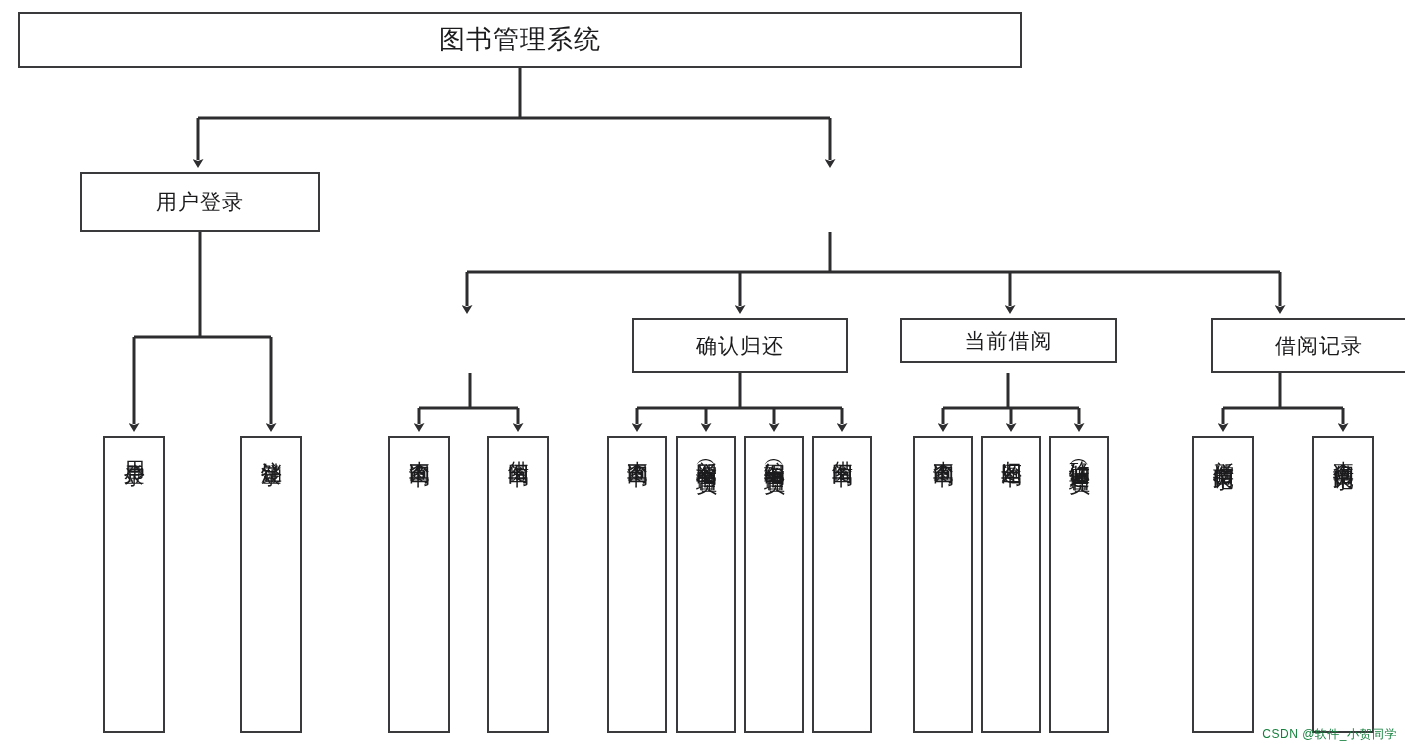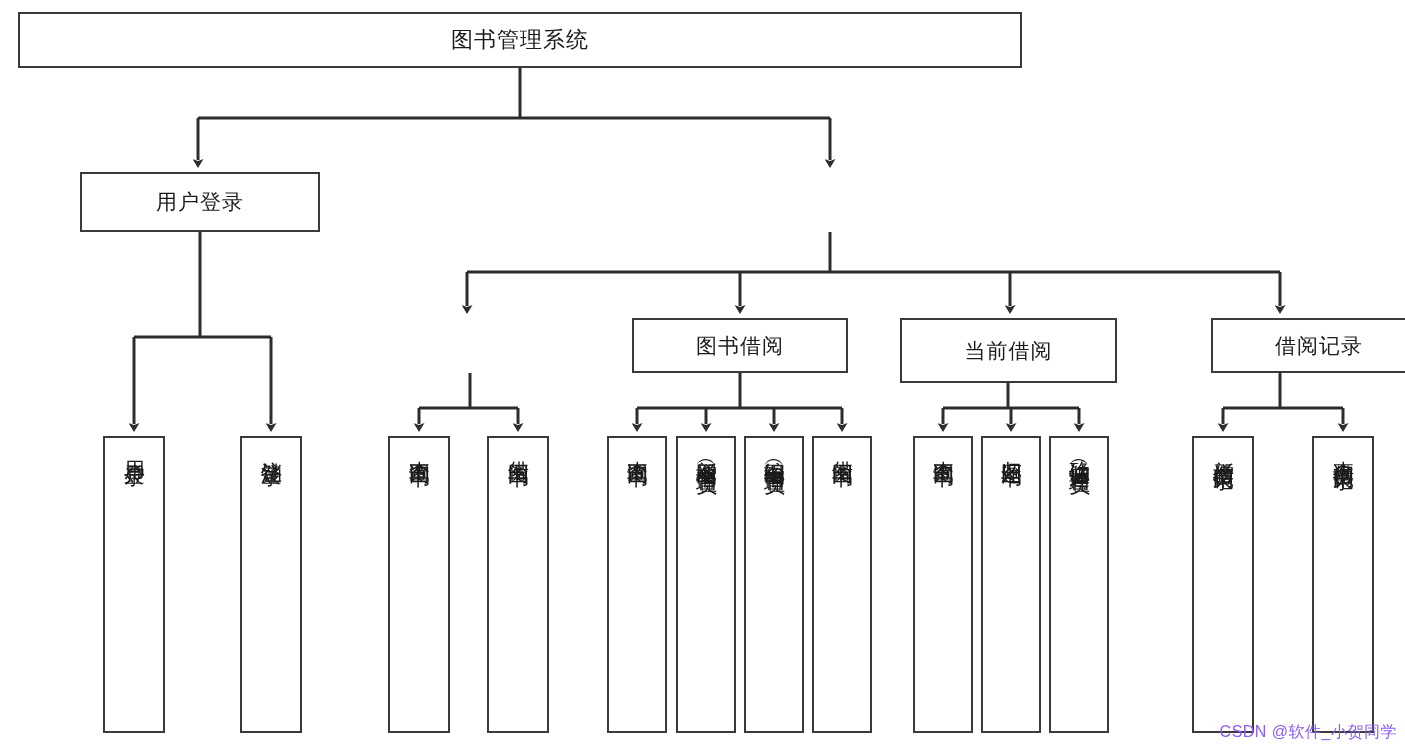--- a/index.html
+++ b/index.html
@@ -30,42 +30,42 @@
     align-items:center;
     justify-content:center;
     color:#1b1b1d;
   }
   .node.horiz{
     font-size:21px;
     letter-spacing:1px;
     line-height:1.2;
   }
   .node.root{
-    font-size:22px;
+    font-size:26px;
   }
   .node.leaf{
     font-size:21px;
     line-height:1.18;
     letter-spacing:1px;
     padding:6px 0;
     align-items:flex-start;
   }
   .vtext{
     writing-mode:vertical-rl;
     text-orientation:upright;
     white-space:nowrap;
     display:block;
     letter-spacing:2px;
   }
   #watermark{
     position:absolute;
     right:8px;
     bottom:4px;
-    font-size:16px;
-    color:#8b5cf6;
+    font-size:12px;
+    color:#15803d;
     letter-spacing:0.5px;
     white-space:nowrap;
     user-select:none;
   }
 </style>
 </head>
 <body>
 
 <div id="canvas">
 
@@ -121,23 +121,23 @@
 
   <div class="node root horiz" style="left:18px;top:12px;width:1004px;height:56px;">
     <span>图书管理系统</span>
   </div>
 
   <div class="node horiz" style="left:80px;top:172px;width:240px;height:60px;">
     <span>用户登录</span>
   </div>
 
   <div class="node horiz" style="left:632px;top:318px;width:216px;height:55px;">
-    <span>图书借阅</span>
+    <span>确认归还</span>
   </div>
-  <div class="node horiz" style="left:900px;top:318px;width:217px;height:65px;">
+  <div class="node horiz" style="left:900px;top:318px;width:217px;height:45px;">
     <span>当前借阅</span>
   </div>
   <div class="node horiz" style="left:1172px;top:318px;width:216px;height:55px;margin-left:39px;">
     <span>借阅记录</span>
   </div>
 
   <div class="node leaf" style="left:103px;top:436px;width:62px;height:297px;">
     <span class="vtext">用户登录</span>
   </div>
   <div class="node leaf" style="left:240px;top:436px;width:62px;height:297px;">

